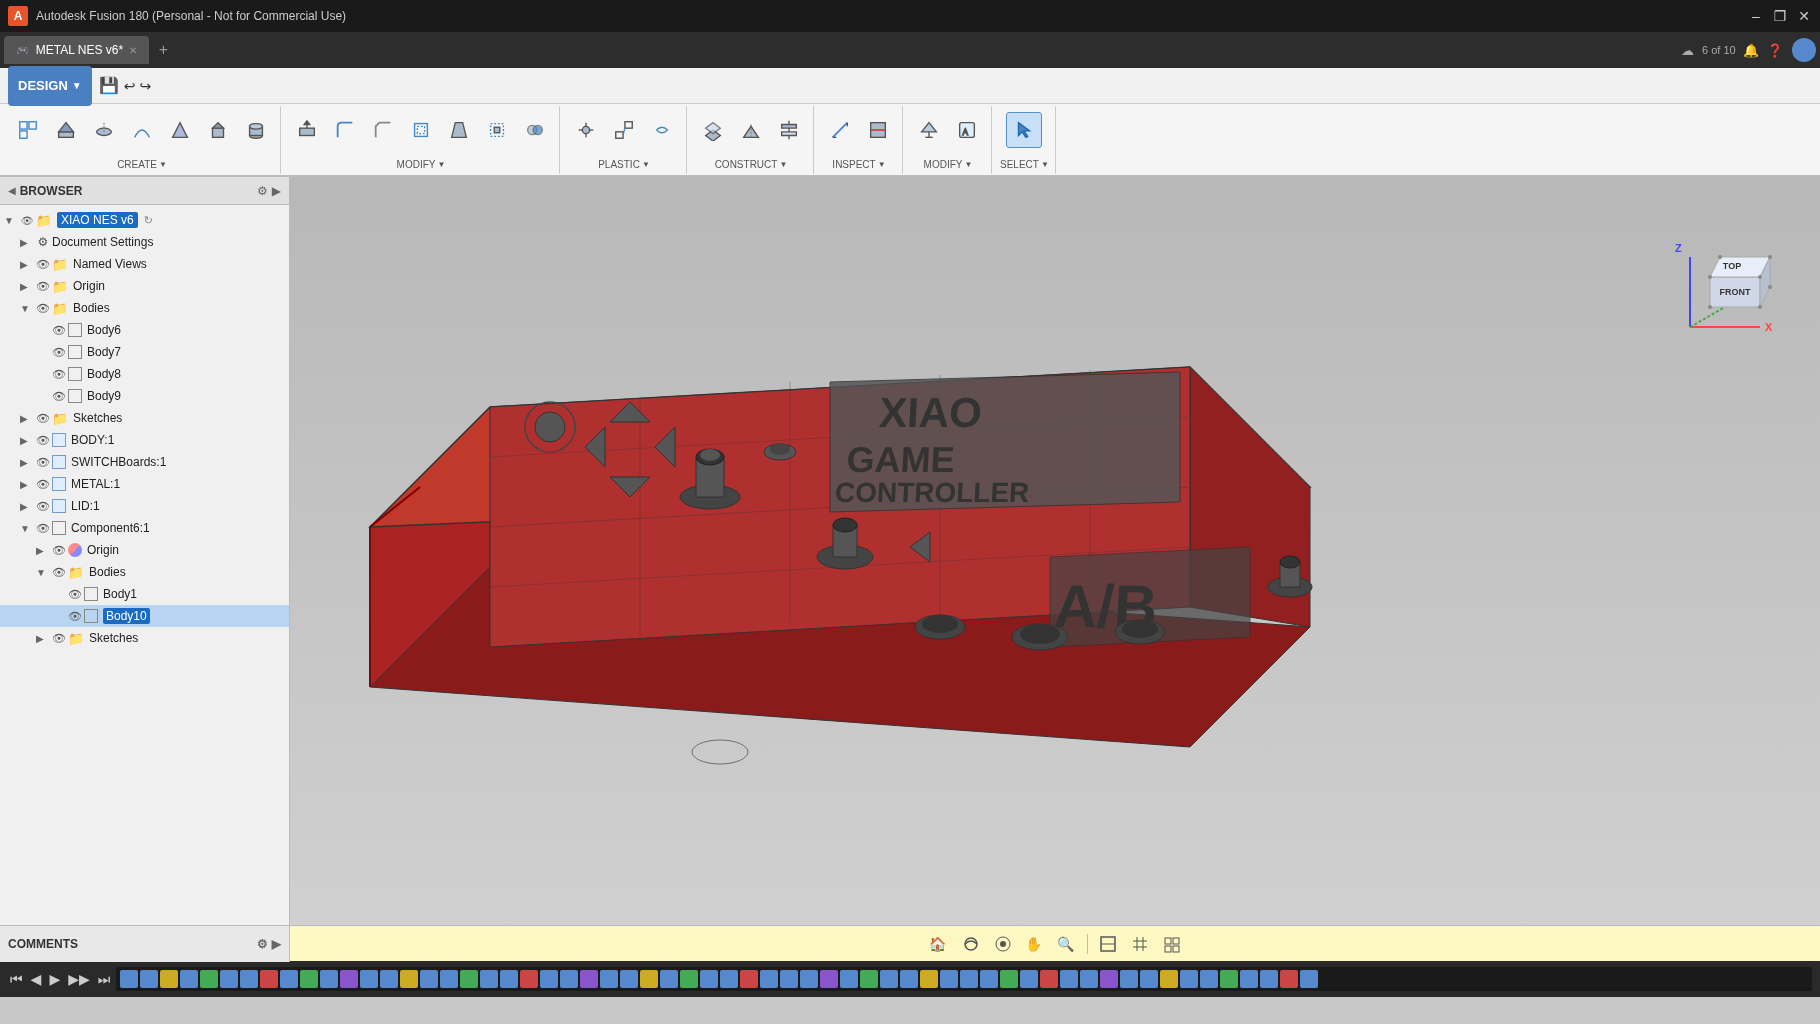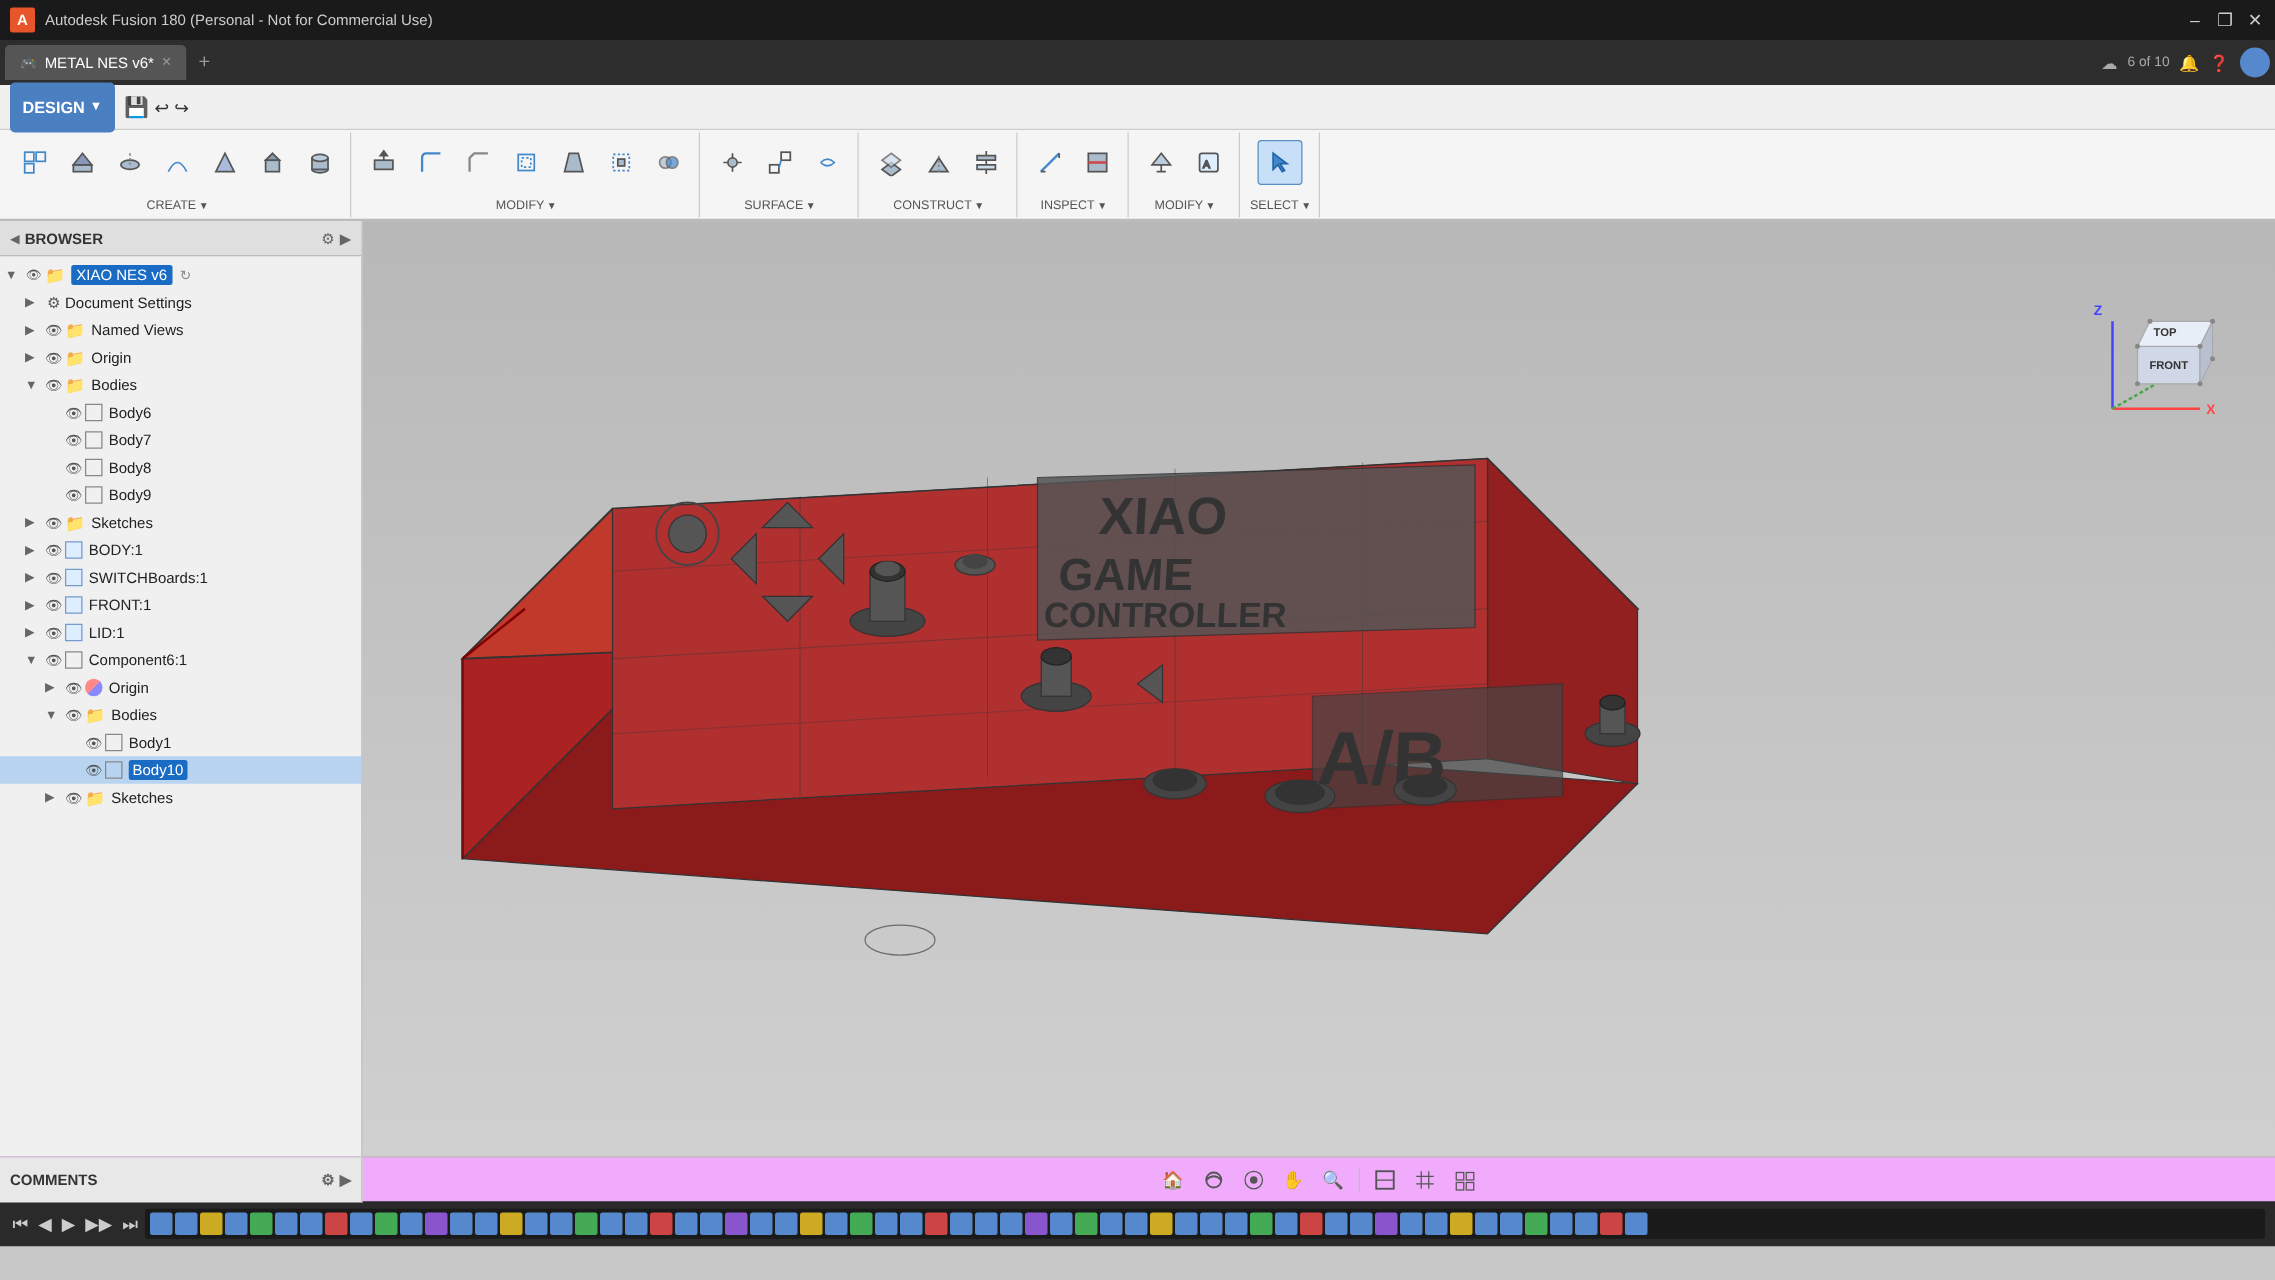--- a/index.html
+++ b/index.html
@@ -300,21 +300,21 @@
               <line x1="11" y1="17" x2="13" y2="10" stroke="#4488cc"></line>
             </svg>
         </div>
         <div class="tool-btn">
           <svg viewBox="0 0 24 24" fill="none" stroke="#555" stroke-width="1.5">
               <path d="M6 12 Q12 6 18 12 Q12 18 6 12" fill="none" stroke="#4488cc"></path>
             </svg>
         </div>
       </div>
       <div class="tool-group-label">
-        <span>SURFACE</span>
+        <span>PLASTIC</span>
         <span style="font-size:8px;">▼</span>
       </div>
     </div>
 
     <div class="tool-group">
       <div class="tool-group-icons">
         <div class="tool-btn">
           <svg viewBox="0 0 24 24" fill="none" stroke="#555" stroke-width="1.5">
               <polygon points="4,18 12,12 20,18 12,24" fill="#aabbcc"></polygon>
               <polygon points="4,10 12,4 20,10 12,16" fill="#ccddee" opacity="0.7"></polygon>
@@ -520,21 +520,21 @@
           <span style="width:14px;height:14px;border:1px solid #7799cc;display:inline-block;margin-right:3px;background:#ddeeff;"></span>
           <span class="label">SWITCHBoards:1</span>
         </div>
       </div>
 
       <div class="tree-item">
         <div style="display:flex;align-items:center;gap:2px;width:100%;padding-left:16px;">
           <span class="expand-arrow">▶</span>
           <span class="vis-icon eye-icon" style="font-size:11px;">👁</span>
           <span style="width:14px;height:14px;border:1px solid #7799cc;display:inline-block;margin-right:3px;background:#ddeeff;"></span>
-          <span class="label">FRONT:1</span>
+          <span class="label">METAL:1</span>
         </div>
       </div>
 
       <div class="tree-item">
         <div style="display:flex;align-items:center;gap:2px;width:100%;padding-left:16px;">
           <span class="expand-arrow">▶</span>
           <span class="vis-icon eye-icon" style="font-size:11px;">👁</span>
           <span style="width:14px;height:14px;border:1px solid #7799cc;display:inline-block;margin-right:3px;background:#ddeeff;"></span>
           <span class="label">LID:1</span>
         </div>
@@ -705,21 +705,21 @@
           <circle cx="50" cy="60" r="2" fill="#888"></circle>
           <circle cx="100" cy="60" r="2" fill="#888"></circle>
           <circle cx="100" cy="90" r="2" fill="#888"></circle>
         </svg>
       </div>
 
     </div>
   </div>
 </div>
 
-<div style="display:flex;width:100%;height:36px;background:#f0abfc;border-top:1px solid #bbb;">
+<div style="display:flex;width:100%;height:36px;background:#fef9c3;border-top:1px solid #bbb;">
   <div id="comments-bar">
     <span style="font-size:12px;font-weight:bold;color:#333;">COMMENTS</span>
     <span style="font-size:12px;cursor:pointer;color:#666;margin-left:auto;">⚙</span>
     <span style="font-size:12px;cursor:pointer;color:#666;">▶</span>
   </div>
   <div id="viewport-bottom">
 
     <div class="vp-tool-btn" title="Home">🏠</div>
     <div class="vp-tool-btn" title="Orbit">
       <svg width="18" height="18" viewBox="0 0 18 18">

